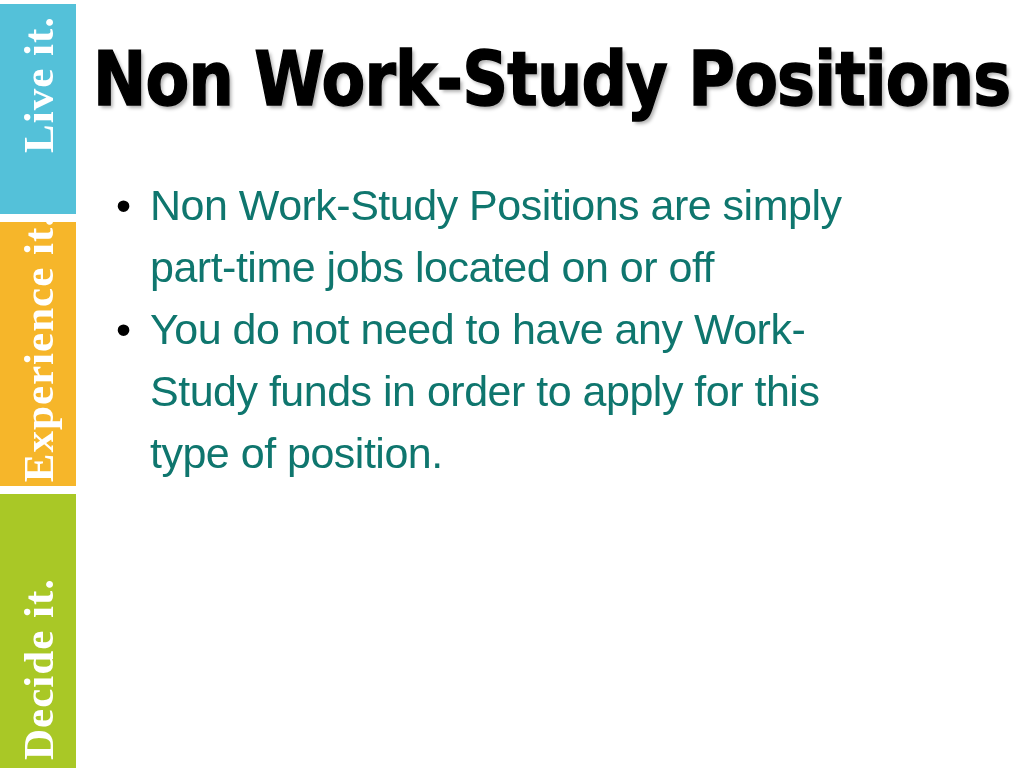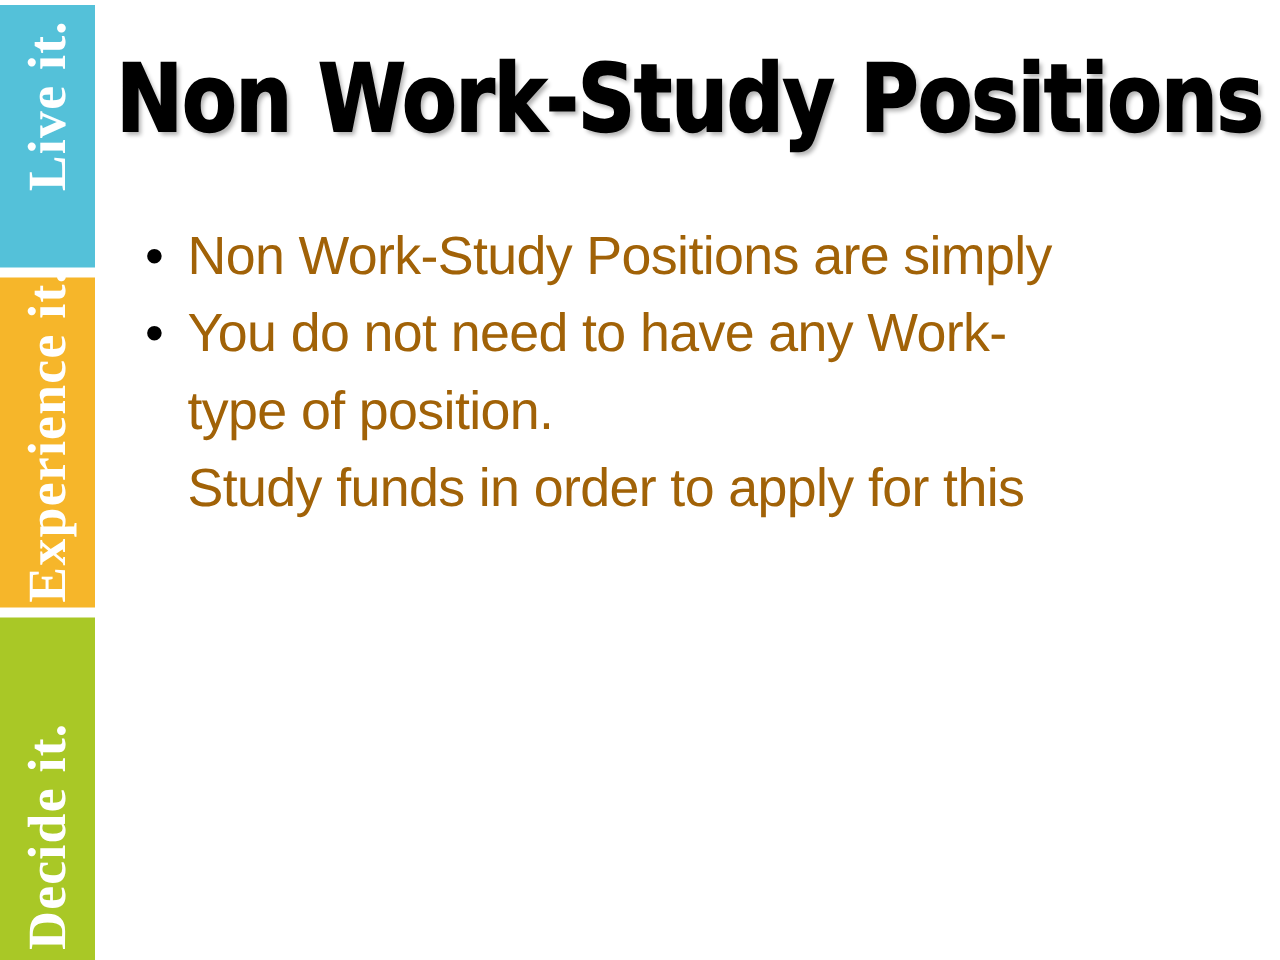--- a/index.html
+++ b/index.html
@@ -72,21 +72,21 @@
   }
   .bullet-dot {
     flex: 0 0 34px;
     font-size: 43px;
     line-height: 62px;
     color: #000000;
   }
   .bullet-text {
     font-size: 43px;
     line-height: 62px;
-    color: #a16207;
+    color: #0f766e;
     letter-spacing: -0.5px;
   }
 </style>
 </head>
 <body>
 
 <div id="slide">
 
   <div class="bar bar-live" style="background: rgb(84, 193, 217);">
     <span class="v-text">Live it.</span>
@@ -100,25 +100,26 @@
     <span class="v-text">Decide it.</span>
   </div>
 
   <h1 class="title">Non Work-Study Positions</h1>
 
   <div class="bullets">
       <div class="bullet-item">
         <span class="bullet-dot">•</span>
         <div class="bullet-text">
           <div>Non Work-Study Positions are simply</div>
+          <div>part-time jobs located on or off</div>
         </div>
       </div>
       <div class="bullet-item">
         <span class="bullet-dot">•</span>
         <div class="bullet-text">
           <div>You do not need to have any Work-</div>
+          <div>Study funds in order to apply for this</div>
           <div>type of position.</div>
-          <div>Study funds in order to apply for this</div>
         </div>
       </div>
     </div>
 
 </div>
 
 </body></html>

